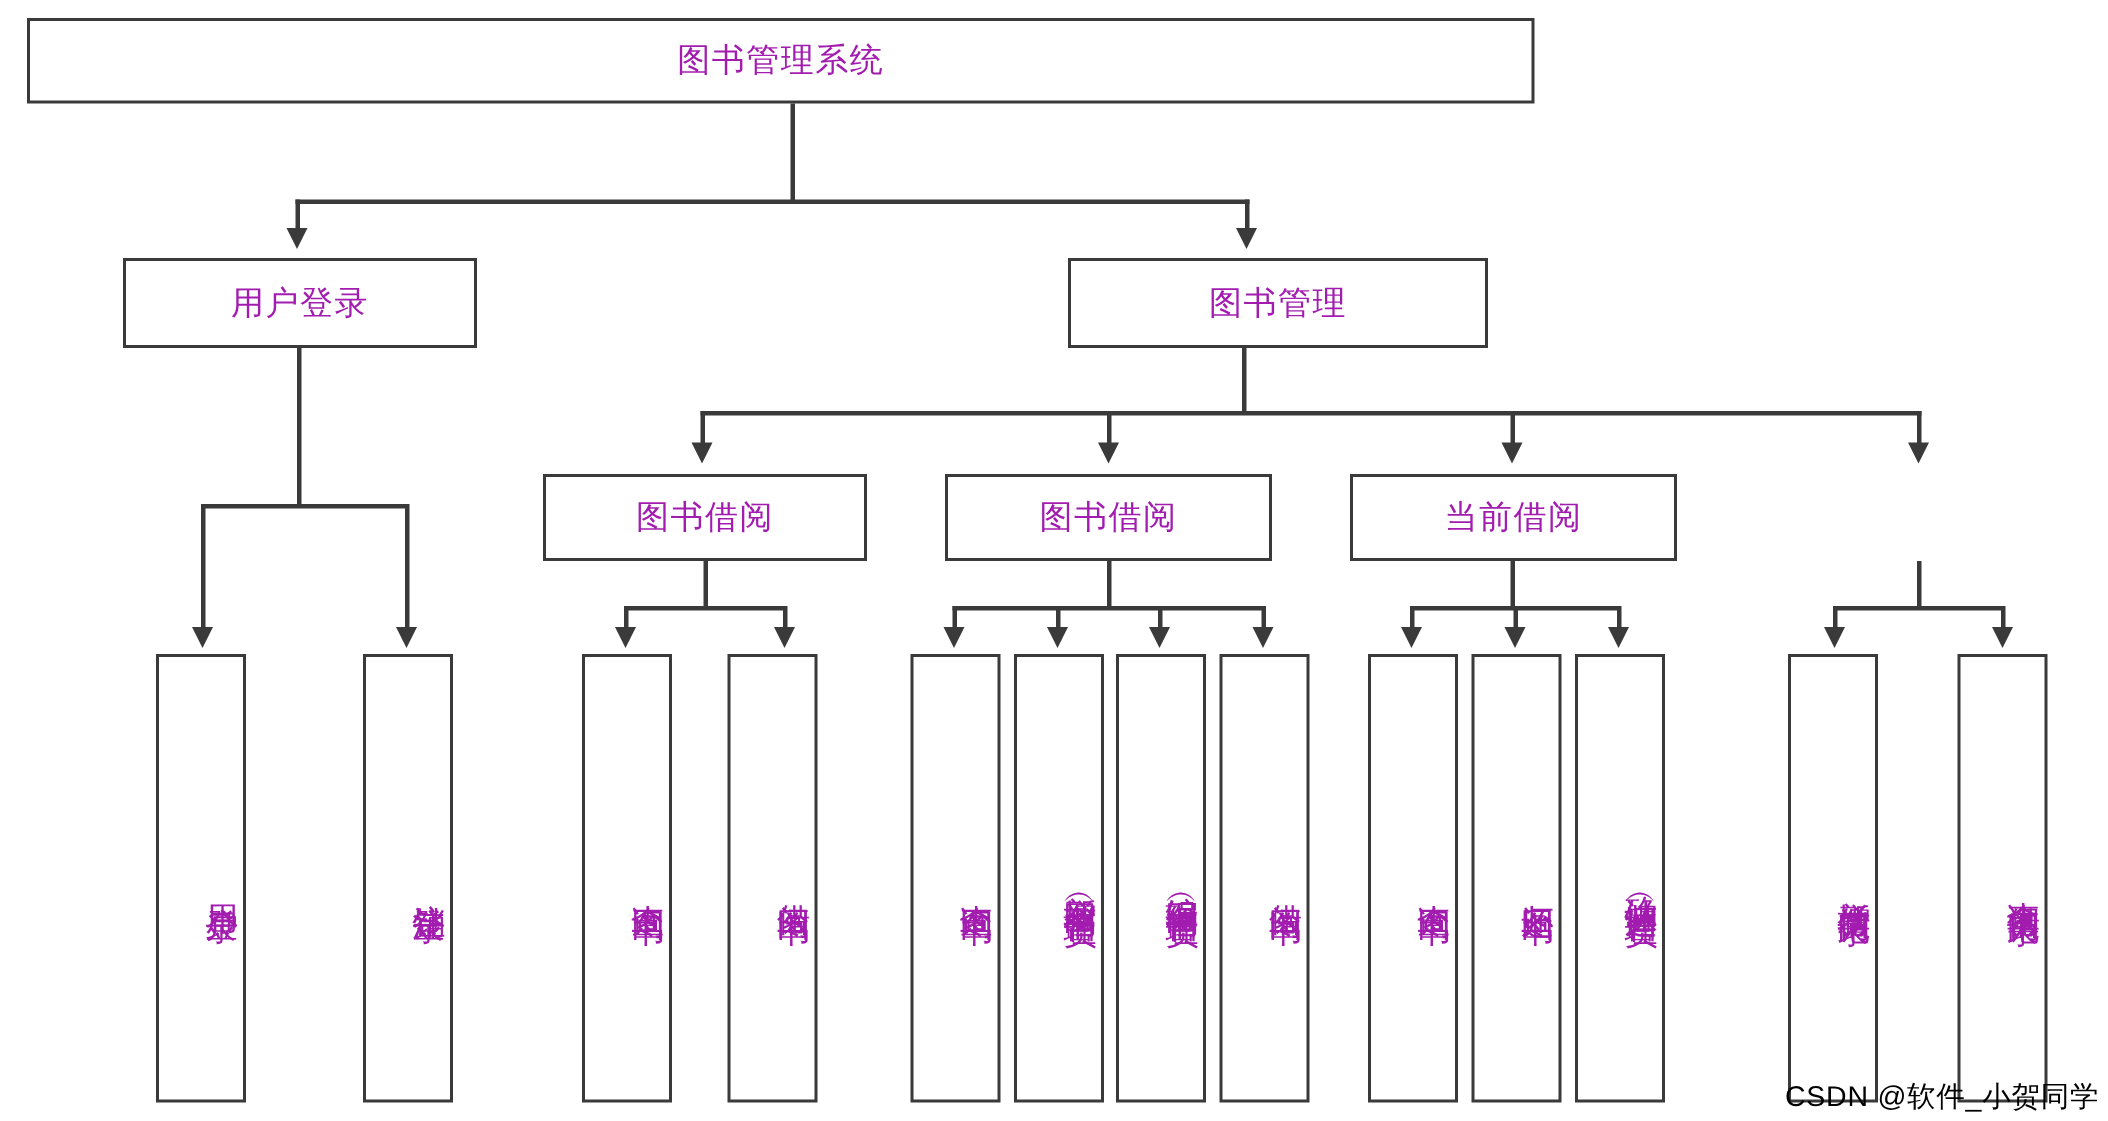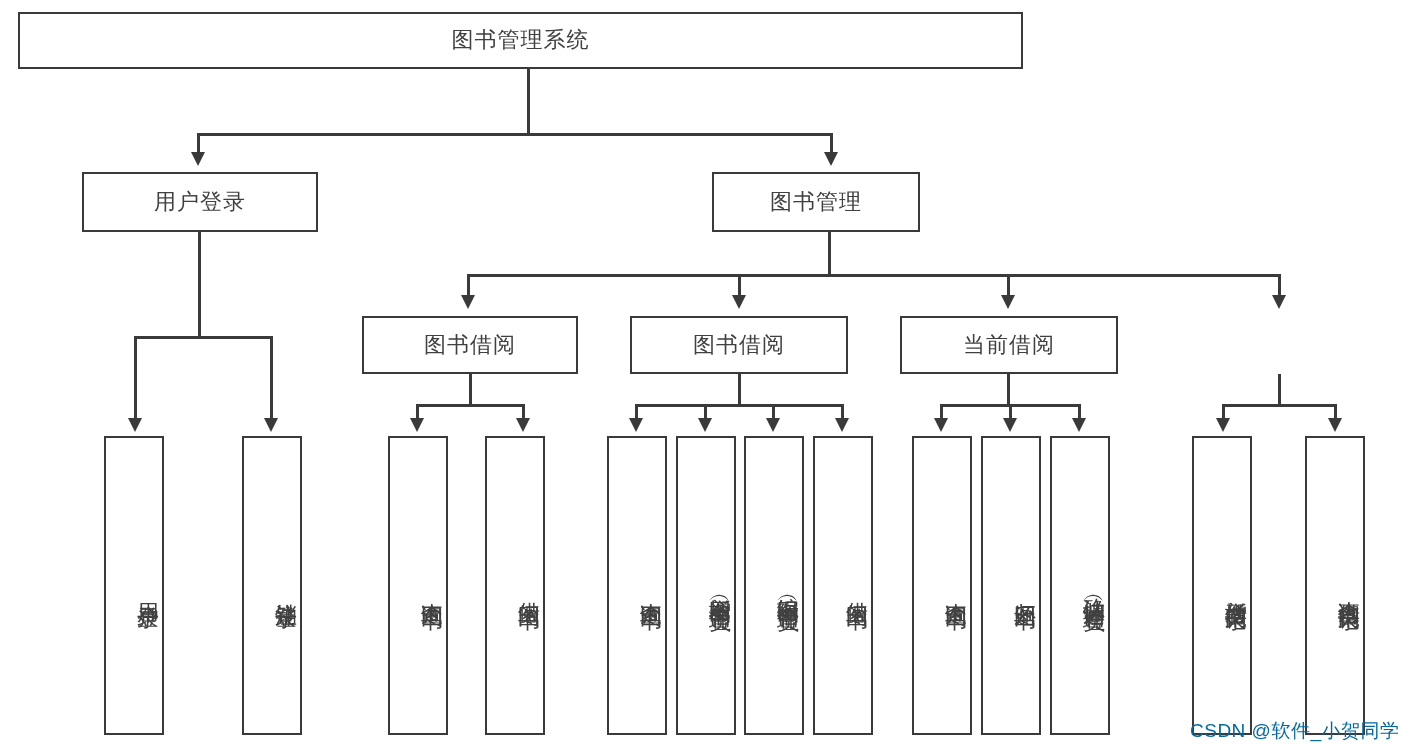--- a/index.html
+++ b/index.html
@@ -18,21 +18,21 @@
     overflow: hidden;
   }
   .node {
     position: absolute;
     box-sizing: border-box;
     background: #ffffff;
     border: 2.5px solid #3a3a3a;
     display: flex;
     align-items: center;
     justify-content: center;
-    color: #404040;
+    color: #a21caf;
   }
   .node.horiz {
     font-size: 22px;
     letter-spacing: 1px;
     line-height: 1.2;
   }
   .node.vert {
     writing-mode: vertical-rl;
     text-orientation: upright;
     font-size: 22px;
@@ -58,21 +58,21 @@
     position: absolute;
     width: 0;
     height: 0;
     border-left: 7px solid transparent;
     border-right: 7px solid transparent;
     border-top: 14px solid #3a3a3a;
   }
   .watermark {
     position: absolute;
     font-size: 19px;
-    color: #0369a1;
+    color: #000000;
     white-space: nowrap;
     letter-spacing: 0.5px;
   }
 </style>
 </head>
 <body>
 
 <div id="canvas">
 
   <div class="node horiz" style="left:18px; top:12px; width:1005px; height:57px;">
@@ -82,21 +82,21 @@
   <div class="line v" style="left:527px; top:69px; width:2.5px; height:66px;"></div>
   <div class="line h" style="left:197px; top:133px; width:636px; height:2.5px;"></div>
   <div class="line v" style="left:197px; top:133px; width:2.5px; height:22px;"></div>
   <div class="arrow" style="left:191px; top:152px;"></div>
   <div class="line v" style="left:830px; top:133px; width:2.5px; height:22px;"></div>
   <div class="arrow" style="left:824px; top:152px;"></div>
 
   <div class="node horiz" style="left:82px; top:172px; width:236px; height:60px;">
     <span>用户登录</span>
   </div>
-  <div class="node horiz" style="left:712px; top:172px; width:208px; height:60px;">
+  <div class="node horiz" style="left:712px; top:172px; width:280px; height:60px;">
     <span>图书管理</span>
   </div>
 
   <div class="line v" style="left:198px; top:232px; width:2.5px; height:106px;"></div>
   <div class="line h" style="left:134px; top:336px; width:138px; height:2.5px;"></div>
   <div class="line v" style="left:134px; top:336px; width:2.5px; height:84px;"></div>
   <div class="arrow" style="left:128px; top:418px;"></div>
   <div class="line v" style="left:270px; top:336px; width:2.5px; height:84px;"></div>
   <div class="arrow" style="left:264px; top:418px;"></div>
 

